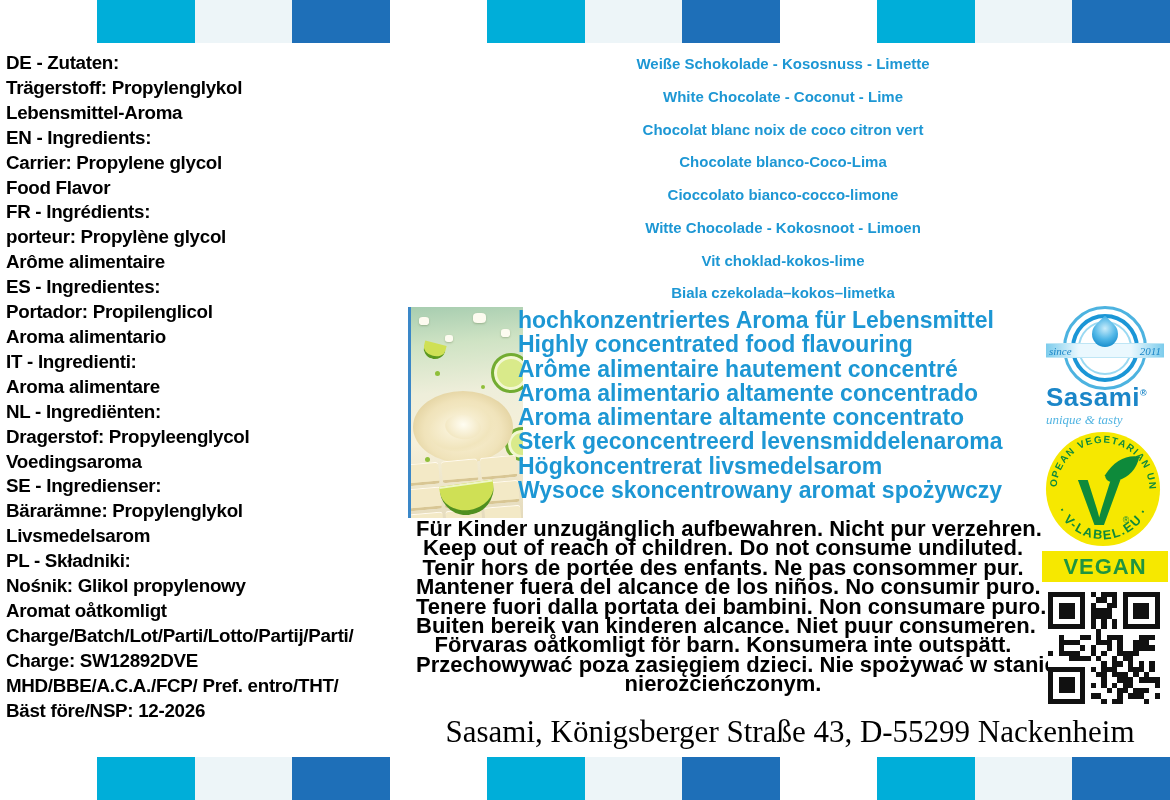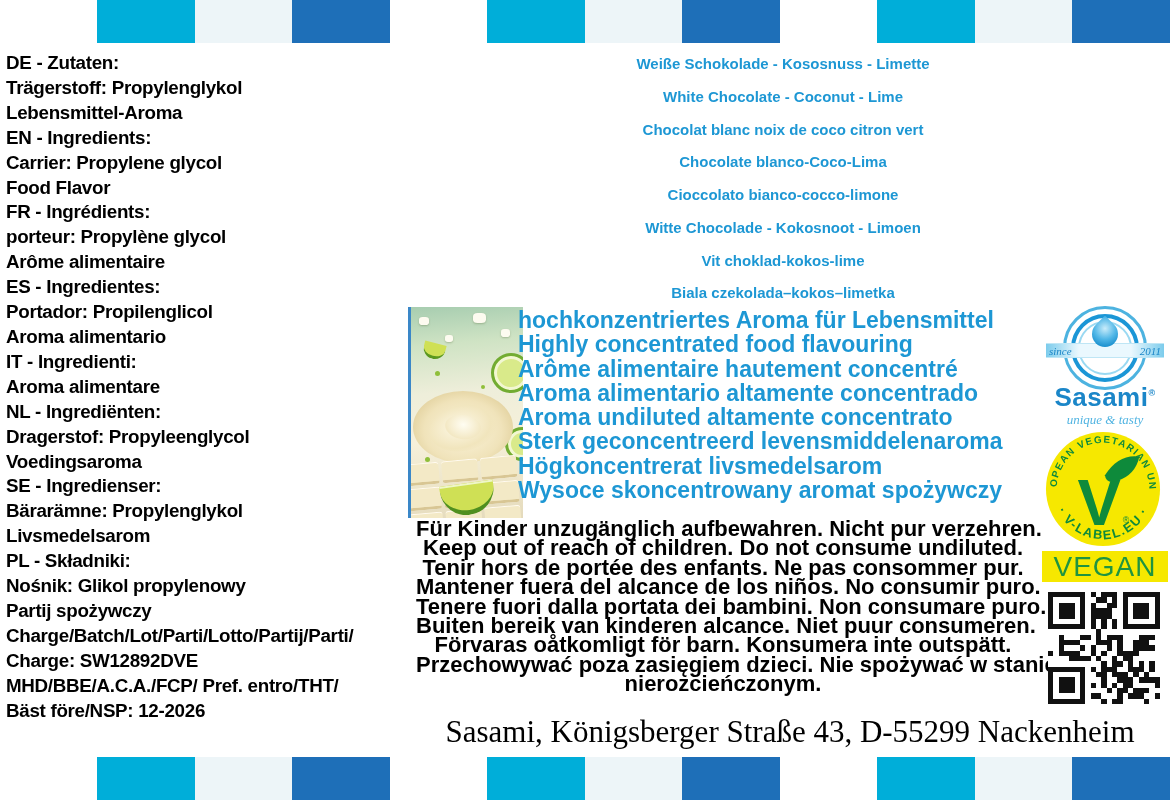--- a/index.html
+++ b/index.html
@@ -48,42 +48,42 @@
   .lime-slice{position:absolute;width:34px;height:34px;border-radius:50%;background:#d9ea8a;border:3px solid #72ac32;box-shadow:inset 0 0 0 3px #f2f7d2;}
   .swirl{position:absolute;border-radius:50%;}
   .s1{left:2px;top:84px;width:100px;height:72px;background:radial-gradient(ellipse at 50% 55%,#fbf4dc 0%,#f0e3ba 55%,#e2d19e 78%,rgba(226,209,158,0) 80%);}
   .s2{left:18px;top:98px;width:68px;height:46px;background:radial-gradient(ellipse at 45% 45%,#fdf8e6 0%,#f1e5bd 60%,rgba(231,216,168,0) 78%);transform:rotate(-12deg);}
   .s3{left:34px;top:108px;width:36px;height:24px;background:radial-gradient(ellipse at 50% 40%,#fffdf2 0%,#f3e8c4 70%,rgba(231,216,168,0) 85%);transform:rotate(8deg);}
   .choc{position:absolute;left:-6px;top:152px;width:130px;display:flex;flex-wrap:wrap;gap:3px;transform:rotate(-5deg);}
   .tile{width:36px;height:19px;background:#f3e9c6;border-radius:3px;border-bottom:3px solid #d8c694;box-shadow:inset 0 1px 0 #fffaf0;}
   .lime-big{position:absolute;left:30px;top:176px;width:54px;height:27px;background:#cfe055;border-radius:0 0 54px 54px;border-bottom:5px solid #4f8f1f;transform:rotate(-8deg);box-shadow:inset 0 2px 0 #eef6c8;}
 
   
-  .slogo{position:absolute;left:1046px;top:300px;width:118px;height:132px;text-align:center;}
+  .slogo{position:absolute;left:1046px;top:300px;width:118px;height:132px;}
   .ring1{position:absolute;left:17px;top:6px;width:78px;height:78px;border-radius:50%;border:3px solid #4db3e0;}
   .ring2{position:absolute;left:5px;top:5px;width:60px;height:60px;border-radius:50%;border:4px solid #1b96d6;}
   .ring3{position:absolute;left:3px;top:3px;width:50px;height:50px;border-radius:50%;border:2px solid #9ad9f2;}
   .banner{position:absolute;left:0;top:43px;width:118px;height:15px;
           background:linear-gradient(90deg,#7cccec,#eaf8fe 28%,#eaf8fe 72%,#7cccec);
           border-top:1px solid #bfe6f5;border-bottom:1px solid #bfe6f5;
           display:flex;justify-content:space-between;align-items:center;padding:0 3px;box-sizing:border-box;
           font-family:"Liberation Serif",serif;font-style:italic;font-size:11px;color:var(--logo-blue);}
   .drop{position:absolute;left:46px;top:21px;width:26px;height:26px;
         background:radial-gradient(circle at 35% 35%,#c9ecfa,#51b7e7 45%,#0d86c8 85%);
         border-radius:4% 50% 50% 50%;transform:rotate(45deg);}
   .wordmark{position:absolute;left:0;top:82px;width:118px;font-size:26px;font-weight:800;
             color:var(--logo-blue);letter-spacing:.5px;}
   .wordmark sup{font-size:9px;}
   .tagline{position:absolute;left:0;top:112px;width:118px;font-family:"Liberation Serif",serif;
            font-style:italic;font-size:13px;color:#51b4e2;}
 
   
   .vlabel{position:absolute;left:1044px;top:430px;width:118px;height:118px;}
   .vegan{position:absolute;left:1042px;top:551px;width:126px;height:31px;background:var(--vlabel-yellow);
-         color:var(--vegan-green);font-size:28px;font-weight:400;text-align:center;line-height:31px;letter-spacing:1px;}
+         color:var(--vegan-green);font-size:22px;font-weight:700;text-align:center;line-height:31px;letter-spacing:1px;}
 
   
   .qr{position:absolute;left:1048px;top:592px;width:112px;height:112px;background:#fff;}
   .qr svg{width:100%;height:100%;}
 </style>
 </head>
 <body>
 
 <div class="label">
 
@@ -105,21 +105,21 @@
       <div class="ln">IT - Ingredienti:</div>
       <div class="ln">Aroma alimentare</div>
       <div class="ln">NL - Ingrediënten:</div>
       <div class="ln">Dragerstof: Propyleenglycol</div>
       <div class="ln">Voedingsaroma</div>
       <div class="ln">SE - Ingredienser:</div>
       <div class="ln">Bärarämne: Propylenglykol</div>
       <div class="ln">Livsmedelsarom</div>
       <div class="ln">PL - Składniki:</div>
       <div class="ln">Nośnik: Glikol propylenowy</div>
-      <div class="ln">Partij spożywczy</div>
+      <div class="ln">Aromat oåtkomligt</div>
       <div class="ln">Charge/Batch/Lot/Parti/Lotto/Partij/Parti/</div>
       <div class="ln">Charge: SW12892DVE</div>
       <div class="ln">MHD/BBE/A.C.A./FCP/ Pref. entro/THT/</div>
       <div class="ln">Bäst före/NSP: 12-2026</div>
     </div>
 
   <div class="flavors">
       <div class="flavor-ln">Weiße Schokolade - Kososnuss - Limette</div>
       <div class="flavor-ln">White Chocolate - Coconut - Lime</div>
       <div class="flavor-ln">Chocolat blanc noix de coco citron vert</div>
@@ -156,21 +156,21 @@
         <div class="tile"></div>
     </div>
     <div class="lime-big"></div>
   </div>
 
   <div class="conc">
       <div class="conc-ln">hochkonzentriertes Aroma für Lebensmittel</div>
       <div class="conc-ln">Highly concentrated food flavouring</div>
       <div class="conc-ln">Arôme alimentaire hautement concentré</div>
       <div class="conc-ln">Aroma alimentario altamente concentrado</div>
-      <div class="conc-ln">Aroma undiluted altamente concentrato</div>
+      <div class="conc-ln">Aroma alimentare altamente concentrato</div>
       <div class="conc-ln">Sterk geconcentreerd levensmiddelenaroma</div>
       <div class="conc-ln">Högkoncentrerat livsmedelsarom</div>
       <div class="conc-ln">Wysoce skoncentrowany aromat spożywczy</div>
     </div>
 
   <div class="warn">
       <div class="warn-ln">Für Kinder unzugänglich aufbewahren. Nicht pur verzehren.</div>
       <div class="warn-ln">Keep out of reach of children. Do not consume undiluted.</div>
       <div class="warn-ln">Tenir hors de portée des enfants. Ne pas consommer pur.</div>
       <div class="warn-ln">Mantener fuera del alcance de los niños. No consumir puro.</div>

